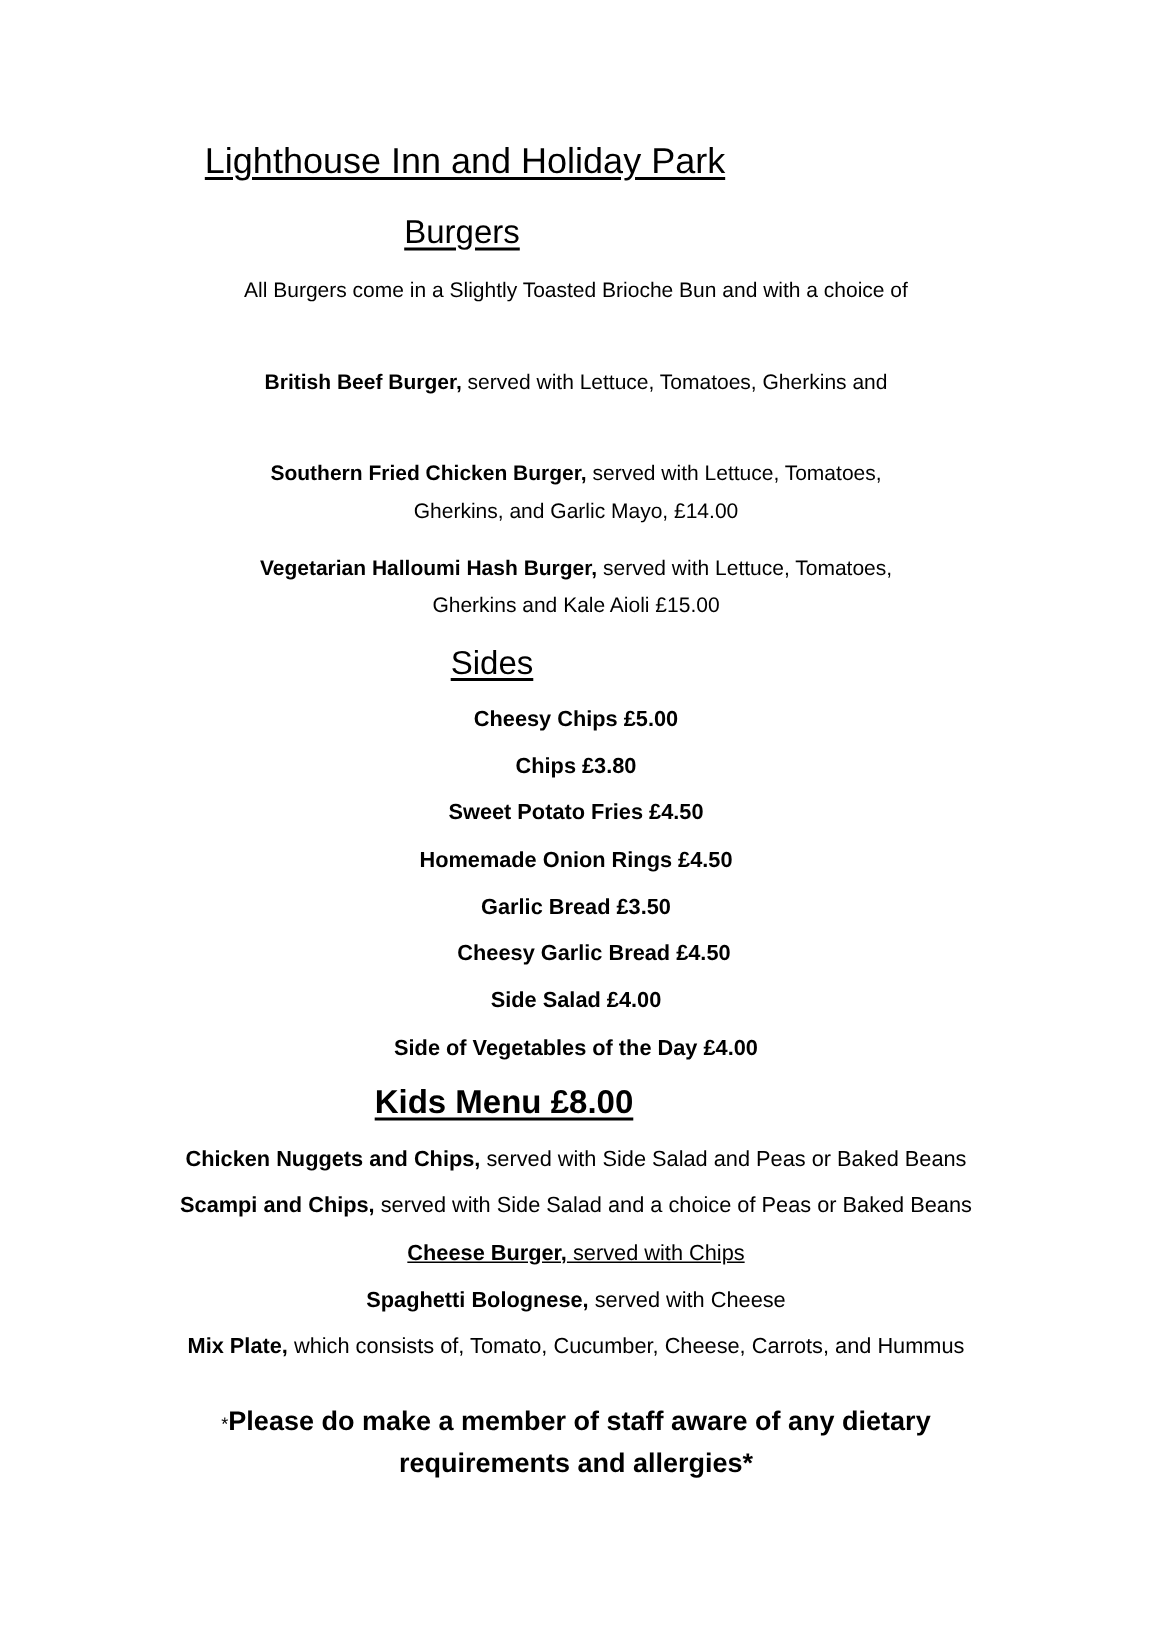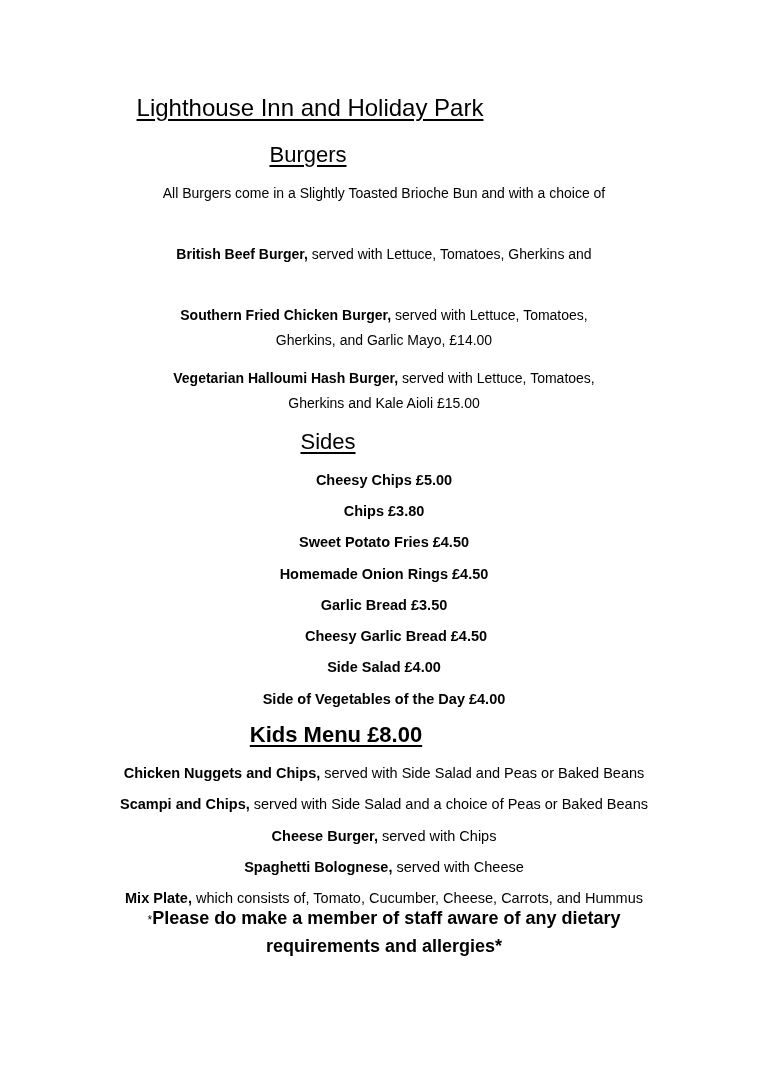--- a/index.html
+++ b/index.html
@@ -50,22 +50,22 @@
   <div class="side" style="top:564px;">Homemade Onion Rings £4.50</div>
   <div class="side" style="top:595px;">Garlic Bread £3.50</div>
   <div class="side" style="top:626px;padding-left:12px;">Cheesy Garlic Bread £4.50</div>
   <div class="side" style="top:657px;">Side Salad £4.00</div>
   <div class="side" style="top:689px;">Side of Vegetables of the Day £4.00</div>
 
   <div class="heading bold" style="top:721px;">Kids Menu £8.00</div>
 
   <div class="kid" style="top:763px;"><span class="b">Chicken Nuggets and Chips,</span><span> served with Side Salad and Peas or Baked Beans</span></div>
   <div class="kid" style="top:794px;"><span class="b">Scampi and Chips,</span><span> served with Side Salad and a choice of Peas or Baked Beans</span></div>
-  <div class="kid" style="top:826px;"><span class="b">Cheese Burger,</span><span> served with Chips</span></div>
+  <div class="kid" style="top:826px;text-decoration:underline;"><span class="b">Cheese Burger,</span><span> served with Chips</span></div>
   <div class="kid" style="top:857px;"><span class="b">Spaghetti Bolognese,</span><span> served with Cheese</span></div>
   <div class="kid" style="top:888px;"><span class="b">Mix Plate,</span><span> which consists of, Tomato, Cucumber, Cheese, Carrots, and Hummus</span></div>
 
-  <div class="note" style="top:905px;text-align:center;">
+  <div class="note" style="top:934px;text-align:center;">
     <div><span class="star-small">*</span><span>Please do make a member of staff aware of any dietary</span></div>
     <div>requirements and allergies*</div>
   </div>
 
 </div>
 
 </body></html>

